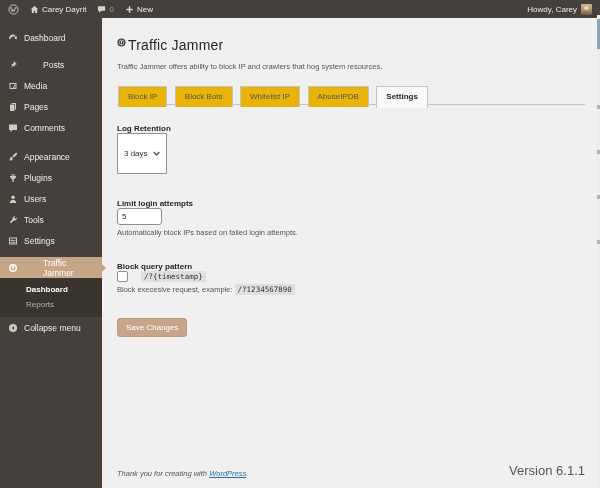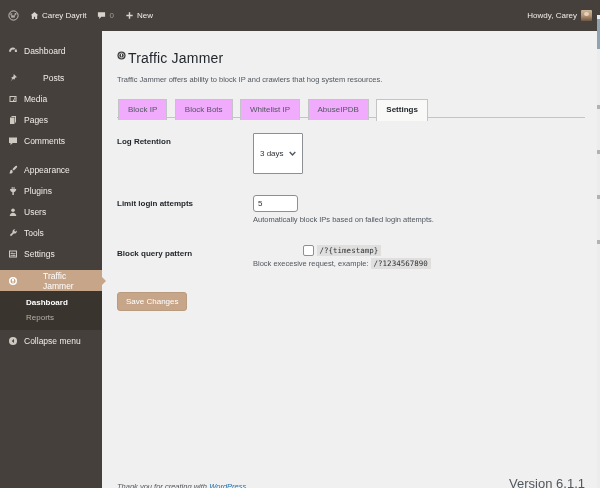--- a/index.html
+++ b/index.html
@@ -1,20 +1,20 @@
 <!DOCTYPE html>
 <html><head>
 <meta charset="utf-8">
 <style>
   * { margin:0; padding:0; box-sizing:border-box; }
   html,body { width:600px; height:488px; overflow:hidden; }
   body { font-family:"Liberation Sans", sans-serif; background:#f0f0f1; color:#3c434a; position:relative; }
 
   
-  #adminbar { height:31px; background:#46403c; color:#f0ece7; display:flex; align-items:center;
+  #adminbar { height:18px; background:#46403c; color:#f0ece7; display:flex; align-items:center;
               font-size:8px; padding:0 8px; gap:11px; position:relative; z-index:5; }
   .ab-item { display:flex; align-items:center; gap:3px; cursor:pointer; white-space:nowrap; }
   .ab-icon { width:9px; height:9px; fill:#d8d3cd; display:block; }
   .ab-count { color:#a49b8f; }
   .ab-right { margin-left:auto; display:flex; align-items:center; gap:4px; }
   .avatar { width:11px; height:11px; border-radius:1px; background:linear-gradient(180deg,#cdb79a 0%,#b09072 55%,#6d5743 100%); position:relative; }
   .avatar::after { content:""; position:absolute; left:3px; top:2px; width:5px; height:4px; border-radius:50%; background:#e9d3b8; }
 
   
   #wrap { display:flex; height:473px; }
@@ -37,34 +37,34 @@
 
   
   .inner { padding:19px 15px 0 15px; }
   .title-row { display:flex; align-items:flex-start; gap:2px; }
   .title-icon { width:9px; height:9px; margin-top:1px; }
   h1 { font-size:14px; font-weight:400; color:#23282d; letter-spacing:.2px; }
   .desc { margin-top:9px; font-size:7.5px; color:#50575e; }
 
   .tabs { margin-top:13px; border-bottom:1px solid #c3c4c7; padding-left:1px; height:21px; }
   .tab { display:inline-block; padding:5px 9px 5px; margin-right:3px; font-size:8px; color:#50575e;
-         background:#f0abfc; border:1px solid #c3c4c7; border-bottom:none; cursor:pointer; position:relative; top:1px; height:21px; }
+         background:#eab308; border:1px solid #c3c4c7; border-bottom:none; cursor:pointer; position:relative; top:1px; height:21px; }
   .tab.active { background:#f9f9f8; font-weight:bold; color:#1d2327; height:22px; }
 
   .form { margin-top:4px; }
-  .frow { display:flex; padding:11px 0 10px; }
+  .frow { display:flex; padding:11px 0 10px;flex-direction:column; }
   .flabel { width:136px; font-size:8px; font-weight:bold; color:#1d2327; padding-top:4px; flex-shrink:0; }
   .fctrl { font-size:8px; color:#3c434a; }
   .select-box { display:inline-flex; align-items:center; gap:5px; background:#fff; border:1px solid #8c8f94;
                 border-radius:1px; padding:15px 6px; font-size:8px; color:#2c3338; cursor:pointer; }
   .chev { width:7px; height:5px; fill:none; stroke:#50575e; stroke-width:2; }
   .text-input { width:45px; height:17px; border:1px solid #8c8f94; border-radius:3px; font-size:8px;
                 padding:0 4px; color:#2c3338; font-family:"Liberation Sans",sans-serif; background:#fff; }
   .help { margin-top:3px; font-size:7.5px; color:#50575e; }
-  .cbrow { display:flex; align-items:center; gap:3px;justify-content:center; }
+  .cbrow { display:flex; align-items:center; gap:13px; }
   .checkbox { width:11px; height:11px; border:1px solid #8c8f94; border-radius:2px; background:#fff; cursor:pointer; appearance:none; margin:0; }
   code { font-family:"DejaVu Sans Mono", monospace; font-size:7.5px; background:#e0dfdd; padding:1px 3px; color:#2c3338; }
 
   .save-btn { margin-top:14px; display:inline-block; background:#c7a589; border:1px solid #b99c80; border-radius:3px;
               color:#fff; font-size:8px; padding:4px 8px; cursor:pointer; font-family:"Liberation Sans",sans-serif; }
 
   footer { margin-top:auto; padding:0 15px 13px; display:flex; justify-content:space-between; align-items:flex-end;
            font-size:7.5px; color:#50575e; }
   .thanks { font-style:italic; }
   .thanks a { color:#2271b1; }

